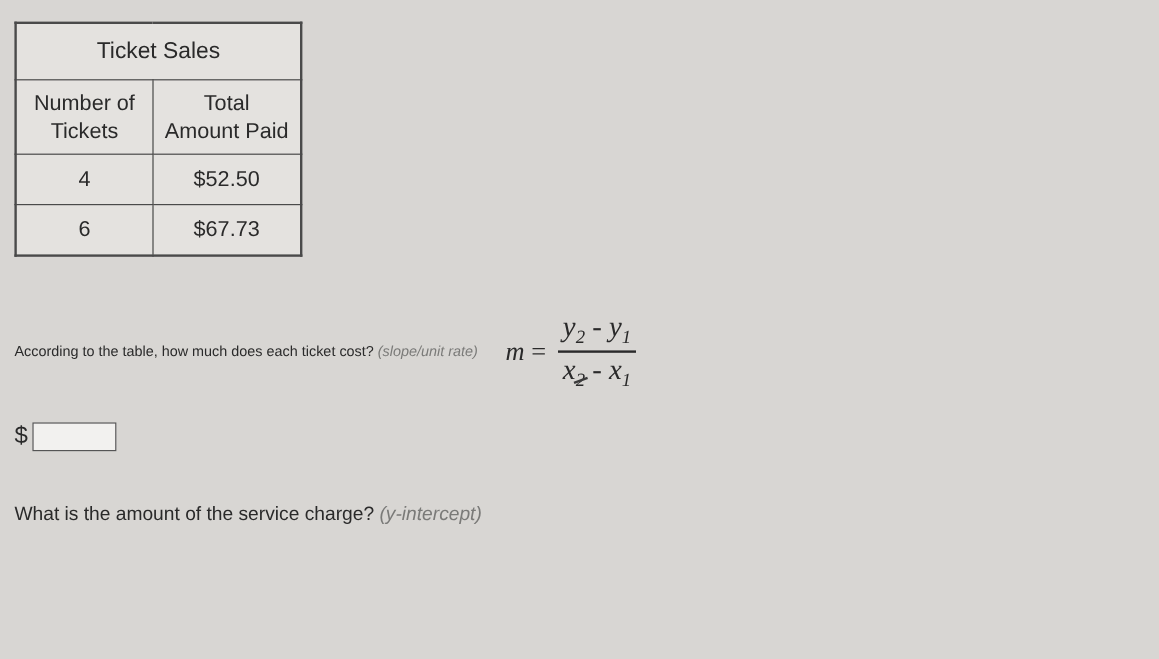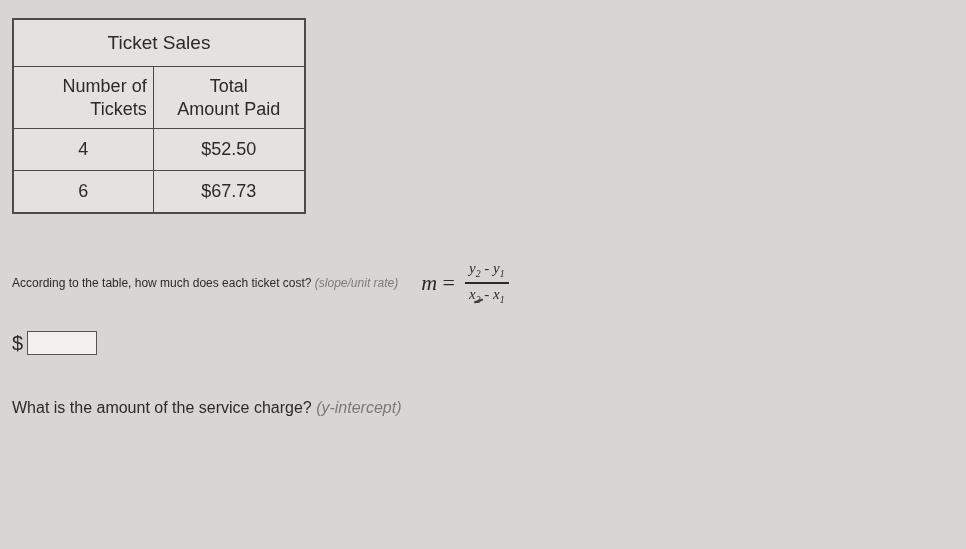--- a/index.html
+++ b/index.html
@@ -10,21 +10,21 @@
     font-family: Arial, Helvetica, sans-serif;
     color: #2a2a2a;
     padding: 18px 12px 12px 12px;
     overflow: hidden;
     position: relative;
   }
   .table-wrap {
     border: 2px solid #4a4a4a;
     border-collapse: collapse;
     background: #e4e2df;
-    width: 294px;
+    width: 240px;
   }
   .table-wrap th, .table-wrap td {
     border: 1.5px solid #4a4a4a;
     text-align: center;
     font-size: 18px;
     padding: 10px 6px;
     font-weight: normal;
   }
   .table-wrap .title-row th {
     font-size: 19px;
@@ -61,21 +61,21 @@
   }
   .m-eq { margin-right: 10px; }
   .frac {
     display: inline-flex;
     flex-direction: column;
     align-items: center;
     line-height: 1.1;
   }
   .frac .num, .frac .den {
     padding: 0 4px;
-    font-size: 15px;
+    font-size: 24px;
   }
   .frac .bar {
     width: 100%;
     border-top: 2px solid #2a2a2a;
     margin: 2px 0;
   }
   .sub { font-size: 0.65em; vertical-align: sub; }
   .strike {
     position: relative;
     display: inline-block;
@@ -112,21 +112,21 @@
 </style>
 </head>
 <body>
 
 <table class="table-wrap">
   <tbody>
       <tr class="title-row">
     <th colspan="2">Ticket Sales</th>
   </tr>
   <tr class="header-row">
-    <th style="width:48%;text-align:right;">
+    <th style="width:48%;">
       <span style="white-space:pre-line;">Number of
 Tickets</span>
     </th>
     <th style="width:52%;">
       <span style="white-space:pre-line;">Total
 Amount Paid</span>
     </th>
   </tr>
   <tr>
     <td>4</td>

